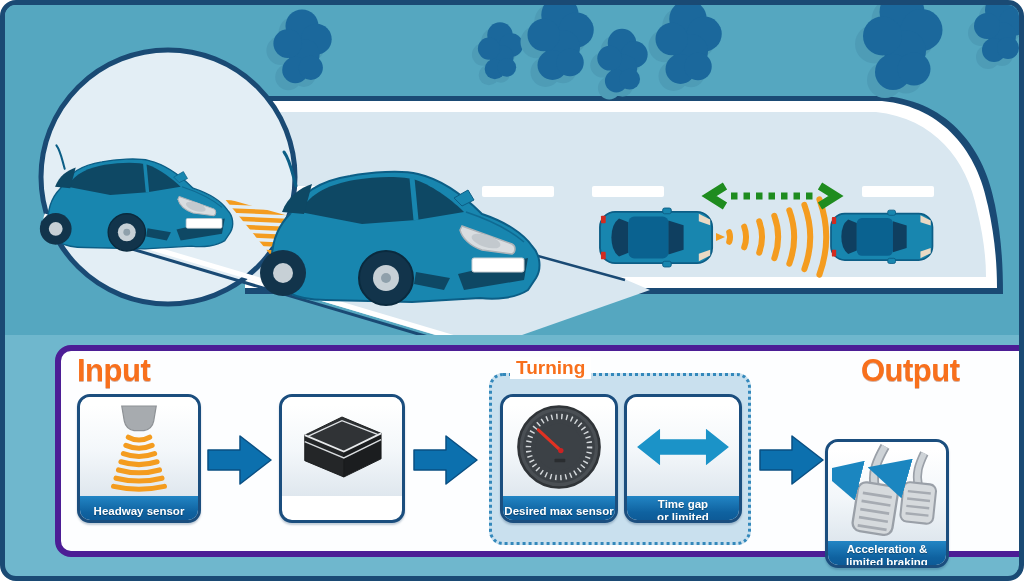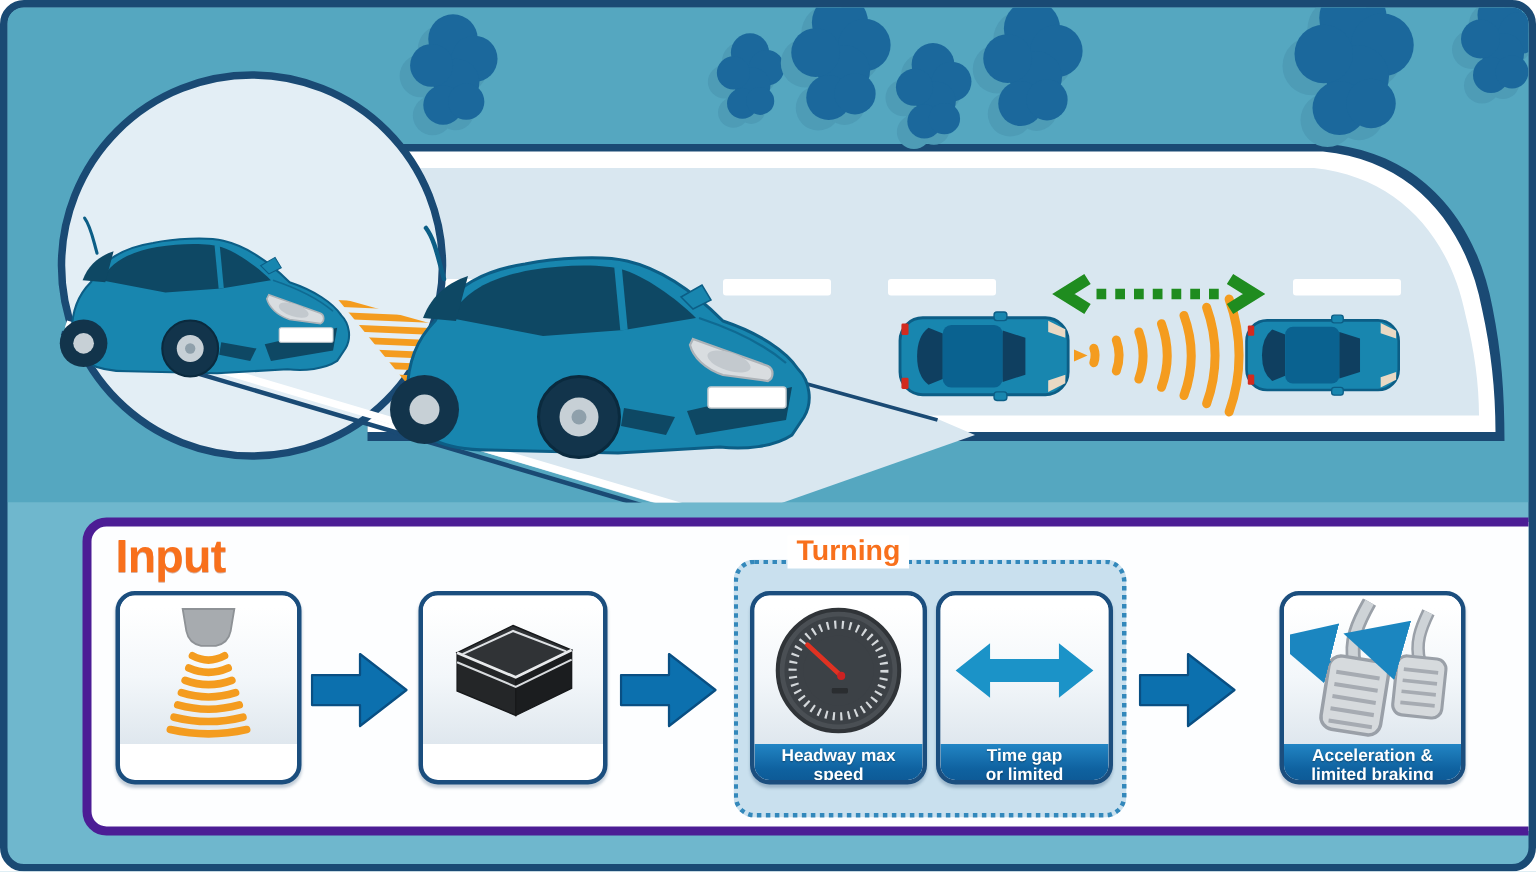--- a/index.html
+++ b/index.html
@@ -21,21 +21,21 @@
     position:absolute;font-weight:bold;color:#F8701C;font-size:31px;letter-spacing:-0.5px;
     text-shadow:0 1px 0 rgba(140,40,0,0.35);white-space:nowrap;
   }
   #input-heading{left:16px;top:2px;}
   #output-heading{left:800px;top:2px;}
   #turning-group{
     position:absolute;left:428px;top:22px;width:262px;height:172px;box-sizing:border-box;
     background:#C9E0EE;border:3px dotted #3388BB;border-radius:14px;
   }
   #turning-heading{
-    position:absolute;left:464px;top:6px;font-weight:bold;color:#F8701C;font-size:19px;
+    position:absolute;left:449px;top:6px;font-weight:bold;color:#F8701C;font-size:19px;
     background:#ffffff;padding:0 6px;line-height:1.15;z-index:5;
   }
   .fbox{
     position:absolute;top:43px;width:124px;height:129px;box-sizing:border-box;
     border:3px solid #1B4E7E;border-radius:13px;overflow:hidden;background:#fff;
     box-shadow:0 2px 2px rgba(20,60,100,0.25);
   }
   .fbox-body{
     height:99px;display:flex;align-items:center;justify-content:center;
     background:linear-gradient(#ffffff 8%,#f3f7fa 55%,#dfe7ee 100%);
@@ -47,21 +47,21 @@
     text-shadow:0 1px 1px rgba(0,0,0,0.35);
   }
   .flow-arrow{position:absolute;top:82px;width:66px;height:54px;}
   #box-headway{left:16px;}
   #arrow-1{left:146px;}
   #box-control{left:218px;width:126px;}
   #arrow-2{left:352px;}
   #box-speed{left:439px;width:118px;}
   #box-timegap{left:563px;width:118px;border-radius:13px;}
   #arrow-3{left:698px;}
-  #box-pedals{left:792px;}
+  #box-pedals{left:764px;margin-top:45px;}
 </style>
 </head>
 <body>
 
 <div id="frame">
  <div id="panel">
 
   <svg id="scene" width="1014" height="330" viewBox="5 5 1014 330">
     <defs>
       <g id="treedef">
@@ -186,39 +186,43 @@
       <use href="#treedef" fill="#1B689C" transform="translate(688,44) scale(1.25)"></use>
       <use href="#treedef" fill="#4E9CB6" transform="translate(894,50) scale(1.5)"></use>
       <use href="#treedef" fill="#1B689C" transform="translate(902,42) scale(1.5)"></use>
       <use href="#treedef" fill="#4E9CB6" transform="translate(994,37) scale(1.0)"></use>
       <use href="#treedef" fill="#1B689C" transform="translate(1000,30) scale(1.0)"></use>
     </g>
   </svg>
 
   <div id="flow-panel">
     <div class="heading" id="input-heading">Input</div>
+    <div class="heading" id="output-heading">Output</div>
 
     <div id="turning-group"></div>
     <div id="turning-heading">Turning</div>
 
     <div class="fbox" id="box-headway">
       <div class="fbox-body">
         <svg width="82" height="94" viewBox="0 0 100 112">
           <path d="M29,6 L71,6 L68,24 Q66,34 56,36 L44,36 Q34,34 32,24 Z" fill="#A7ABAF" stroke="#8E9296" stroke-width="1.5"></path>
           <g stroke="#F49C1F" stroke-width="6.2" fill="none" stroke-linecap="round">
             <path d="M37,44 Q50,51 63,44"></path>
             <path d="M34,54 Q50,61 66,54"></path>
             <path d="M31,64 Q50,71 69,64"></path>
             <path d="M28,74 Q50,81 72,74"></path>
             <path d="M25,84 Q50,91 75,84"></path>
             <path d="M22,94 Q50,101 78,94"></path>
             <path d="M19,104 Q50,111 81,104"></path>
           </g>
         </svg>
       </div>
+      <div class="fbox-label">
+        <span>Headway sensor</span>
+      </div>
     </div>
 
     <svg class="flow-arrow" id="arrow-1" viewBox="0 0 66 54">
       <polygon points="1,17 33,17 33,3 64,27 33,51 33,37 1,37" fill="#0C70AE" stroke="#094F83" stroke-width="1.5" stroke-linejoin="round"></polygon>
     </svg>
 
     <div class="fbox" id="box-control">
       <div class="fbox-body">
         <svg width="100" height="74" viewBox="0 0 110 78">
           <polygon points="55,6 98,24 57,44 14,26" fill="#303336" stroke="#17191B"></polygon>
@@ -241,21 +245,21 @@
           <circle cx="50" cy="50" r="45" fill="#4A4F54" stroke="#303438" stroke-width="3"></circle>
           <circle cx="50" cy="50" r="40" fill="#3C4146"></circle>
           <circle cx="50" cy="50" r="34" fill="none" stroke="#D4D8DB" stroke-width="6" stroke-dasharray="1.6,4"></circle>
           <circle cx="50" cy="50" r="26" fill="#3C4146"></circle>
           <rect x="45" y="63" width="12" height="4" rx="1" fill="#2A2D30"></rect>
           <line x1="52" y1="54" x2="27" y2="31" stroke="#E03222" stroke-width="3.5" stroke-linecap="round"></line>
           <circle cx="52" cy="54" r="3" fill="#CC2222"></circle>
         </svg>
       </div>
       <div class="fbox-label">
-        <span>Headway max speed</span>
+        <span>Desired max sensor</span>
       </div>
     </div>
 
     <div class="fbox" id="box-timegap">
       <div class="fbox-body">
         <svg width="96" height="44" viewBox="0 0 100 46">
           <polygon points="2,23 26,4 26,15 74,15 74,4 98,23 74,42 74,31 26,31 26,42" fill="#1B93C8"></polygon>
         </svg>
       </div>
       <div class="fbox-label">

